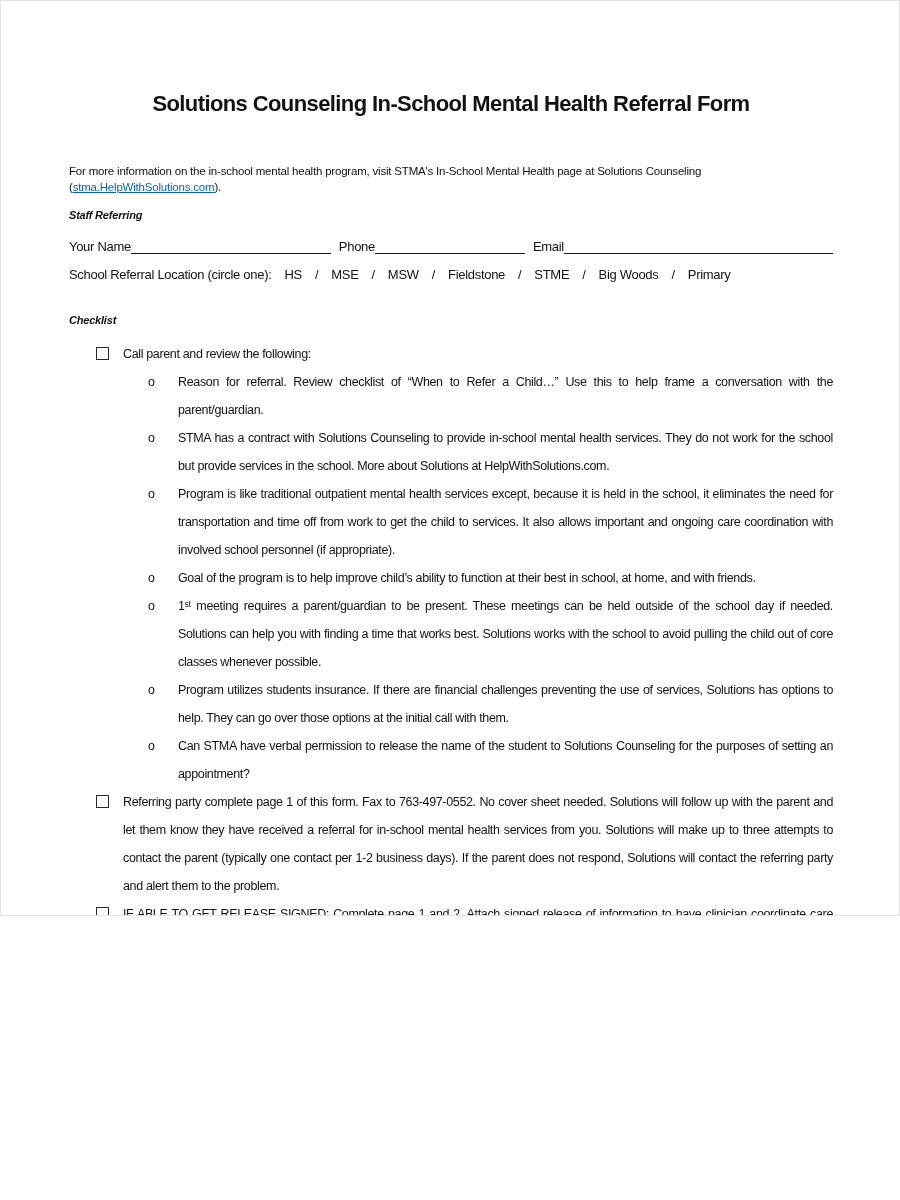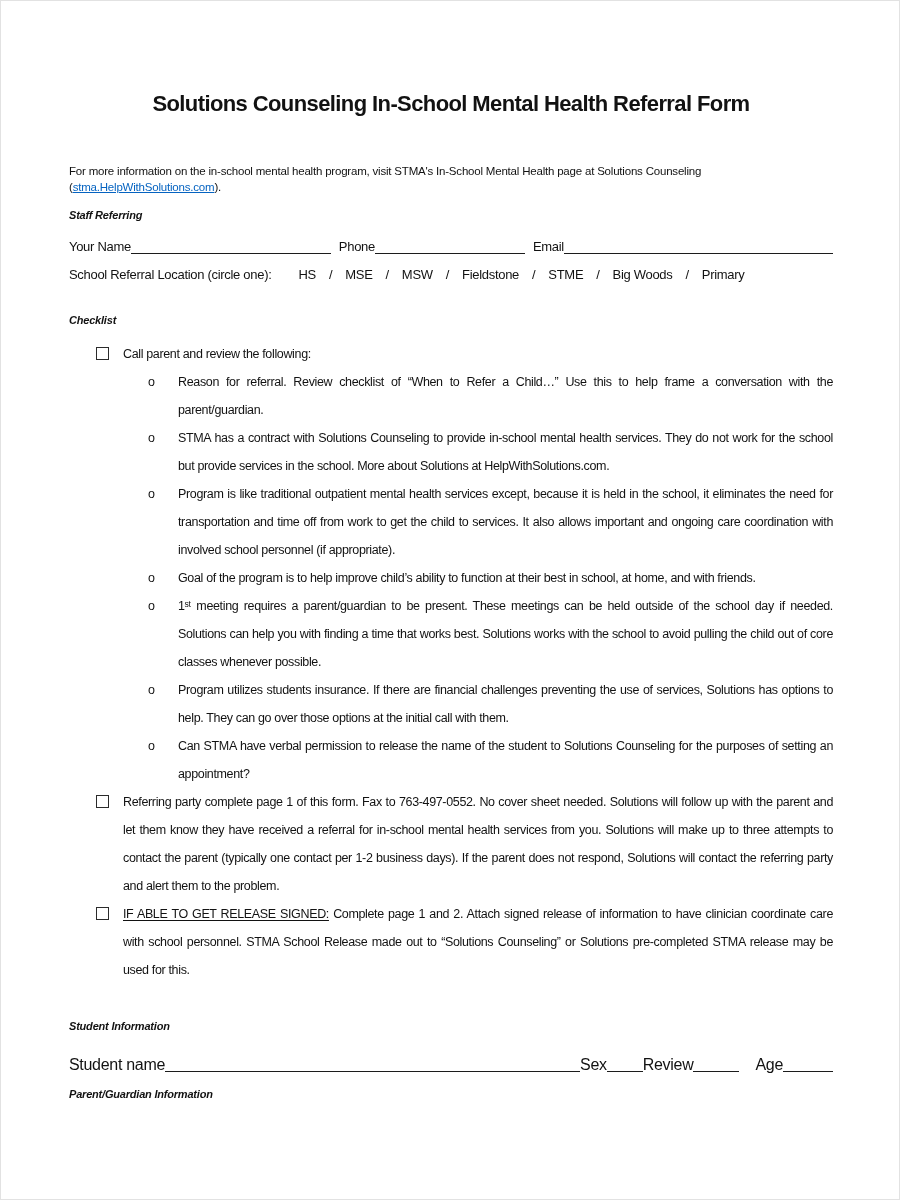--- a/index.html
+++ b/index.html
@@ -1,18 +1,18 @@
 <!DOCTYPE html>
 <html><head>
 <meta charset="utf-8">
 <style>
   html, body { margin: 0; padding: 0; background: #ffffff; }
   .page {
     width: 900px;
-    height: 1200px;
+    height: 916px;
     box-sizing: border-box;
     border: 1px solid #e2e2e2;
     background: #ffffff;
     padding: 90px 66px 0 68px;
     font-family: "Liberation Sans", sans-serif;
     color: #121212;
     overflow: hidden;
   }
   .title {
     font-size: 22px;
@@ -55,21 +55,21 @@
   .w46 { width: 46px; }
   .w50 { width: 50px; }
   .ml16 { margin-left: 16px; }
   .location-row {
     display: flex;
     align-items: baseline;
     margin-top: 13px;
     font-size: 13px;
     letter-spacing: -0.3px;
   }
-  .location-row .loc-label { margin-right: 14px; white-space: nowrap; }
+  .location-row .loc-label { white-space: nowrap; }
   .location-row .option { margin: 0 13px; cursor: pointer; white-space: nowrap; }
   .location-row .option:first-of-type { margin-left: 10px; }
   .sep { color: #121212; }
   .checklist-section { margin-top: 32px; }
   .checklist-body { margin-top: 14px; }
   .check-item {
     display: flex;
     font-size: 12.5px;
     letter-spacing: -0.35px;
     line-height: 28px;

